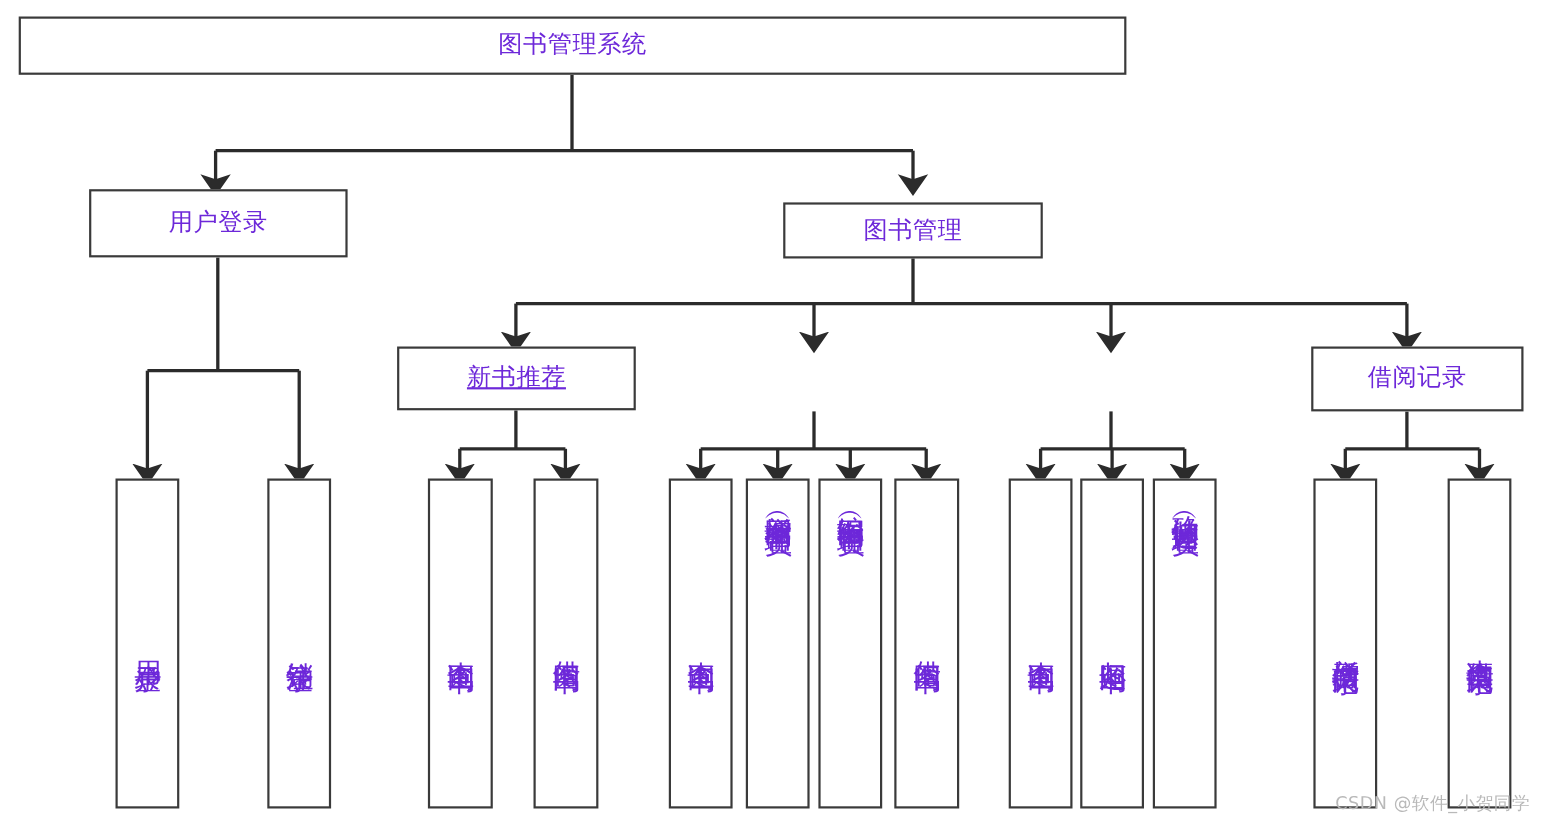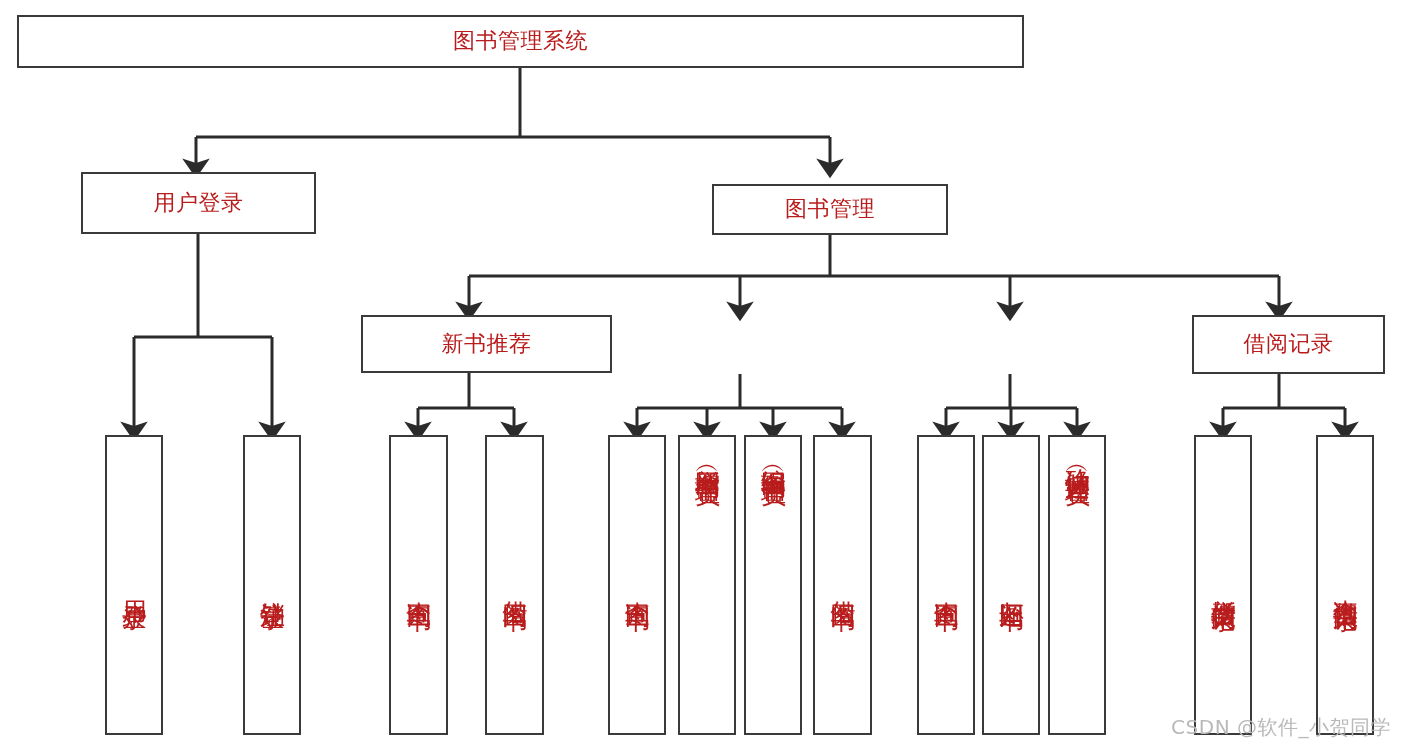--- a/index.html
+++ b/index.html
@@ -26,21 +26,21 @@
     pointer-events: none;
   }
   .node {
     position: absolute;
     box-sizing: border-box;
     background: #ffffff;
     border: 2.5px solid #3a3a3a;
     display: flex;
     align-items: center;
     justify-content: center;
-    color: #b91c1c;
+    color: #6d28d9;
   }
   .node .label {
     display: block;
     text-align: center;
     line-height: 1.22;
     white-space: pre;
   }
   .node.horiz .label {
     font-size: 22px;
     letter-spacing: 0.5px;
@@ -58,21 +58,21 @@
     white-space: nowrap;
   }
   .node.vert.mid {
     align-items: center;
     padding-top: 0;
   }
   #watermark {
     position: absolute;
     right: 14px;
     bottom: 6px;
-    font-size: 20px;
+    font-size: 16px;
     color: #b9b9b9;
     letter-spacing: 0.5px;
     white-space: nowrap;
     font-family: "DejaVu Sans", "Liberation Sans", sans-serif;
   }
 </style>
 </head>
 <body>
 
 <div id="canvas">
@@ -131,21 +131,21 @@
     <span class="label">图书管理系统</span>
   </div>
 
   <div class="node horiz" style="left:81px; top:172px; width:235px; height:62px;">
     <span class="label">用户登录</span>
   </div>
   <div class="node horiz" style="left:712px; top:184px; width:236px; height:51px;font-family:Liberation Serif, serif;">
     <span class="label">图书管理</span>
   </div>
 
-  <div class="node horiz" style="left:361px; top:315px; width:251px; height:58px;">
+  <div class="node horiz" style="left:361px; top:315px; width:217px; height:58px;text-decoration:underline;">
     <span class="label">新书推荐</span>
   </div>
   <div class="node horiz" style="left:1172px; top:315px; width:193px; height:59px;margin-left:20px;">
     <span class="label">借阅记录</span>
   </div>
 
   <div class="node vert mid" style="left:105px; top:435px; width:58px; height:300px;">
     <span class="label">用户登录</span>
   </div>
   <div class="node vert mid" style="left:243px; top:435px; width:58px; height:300px;">

